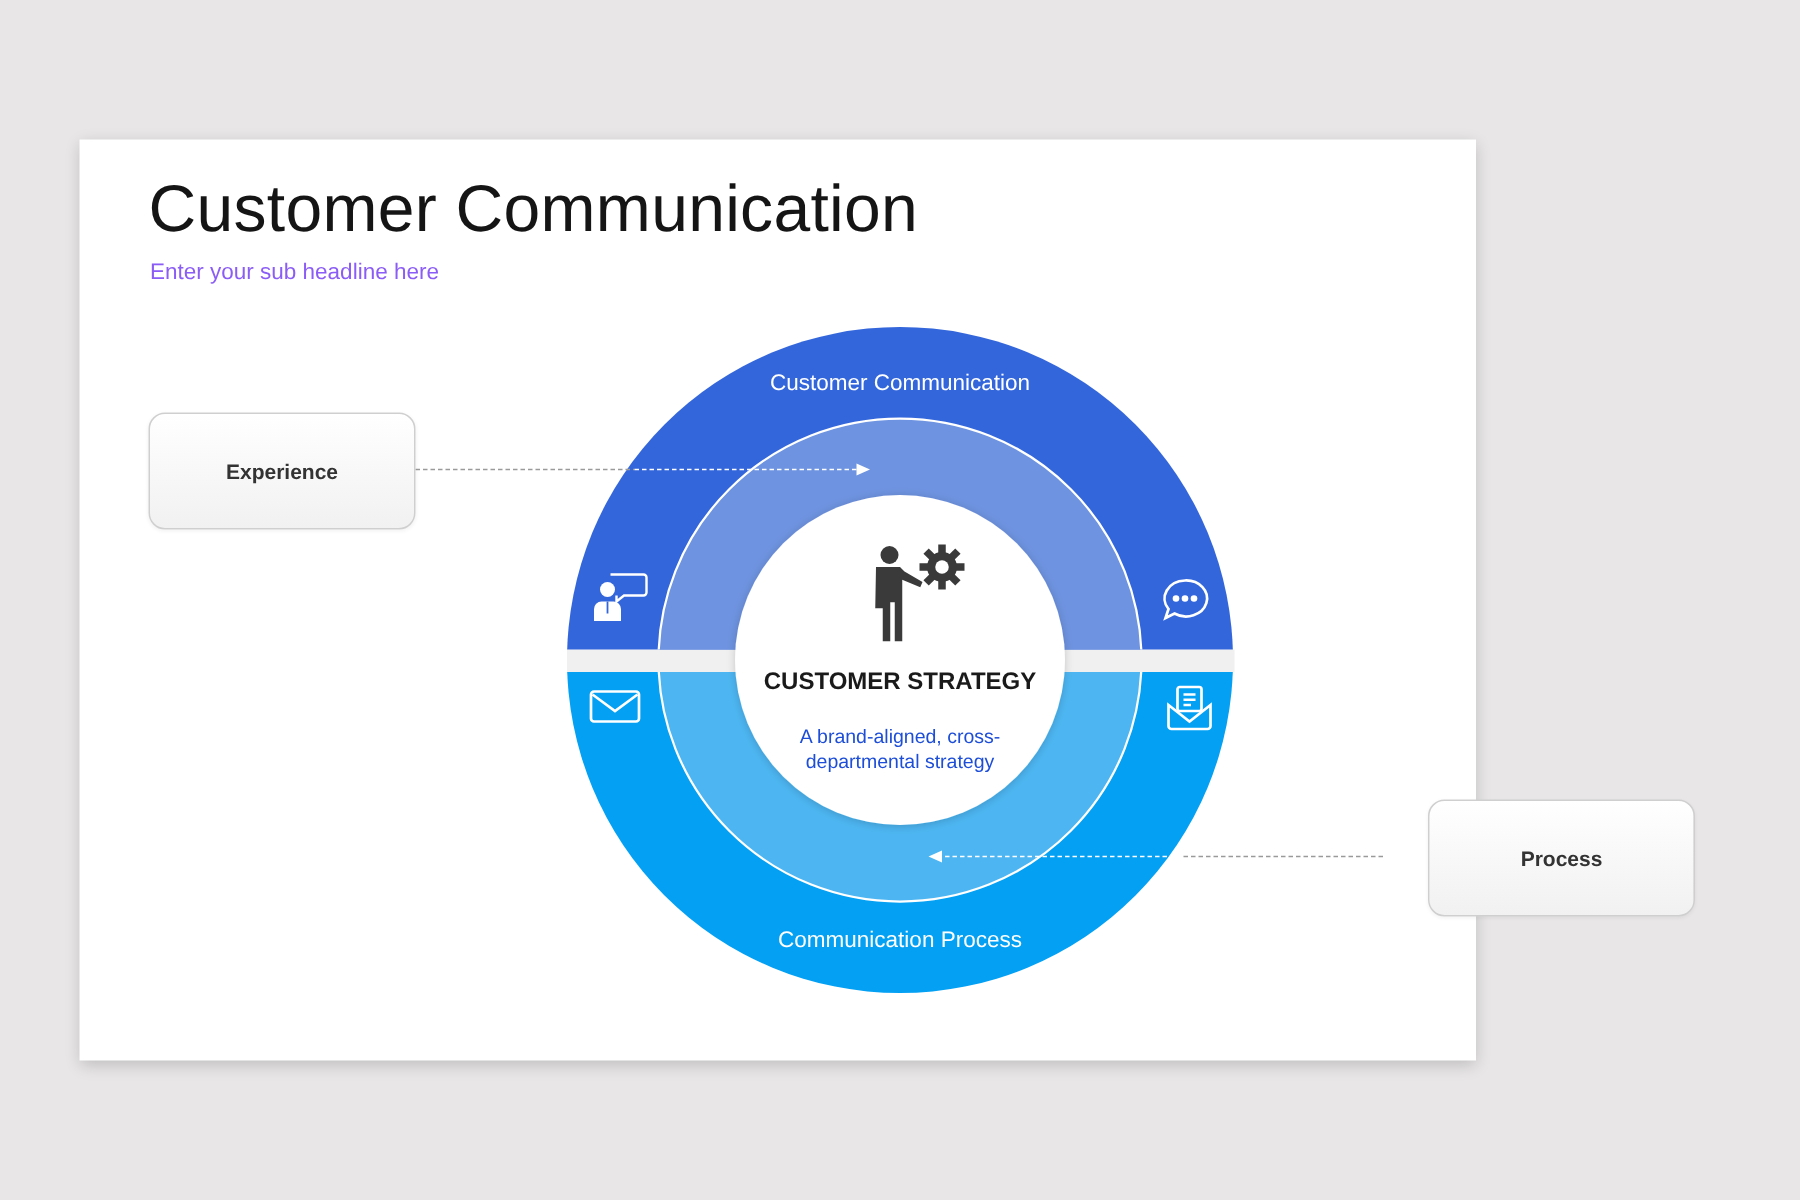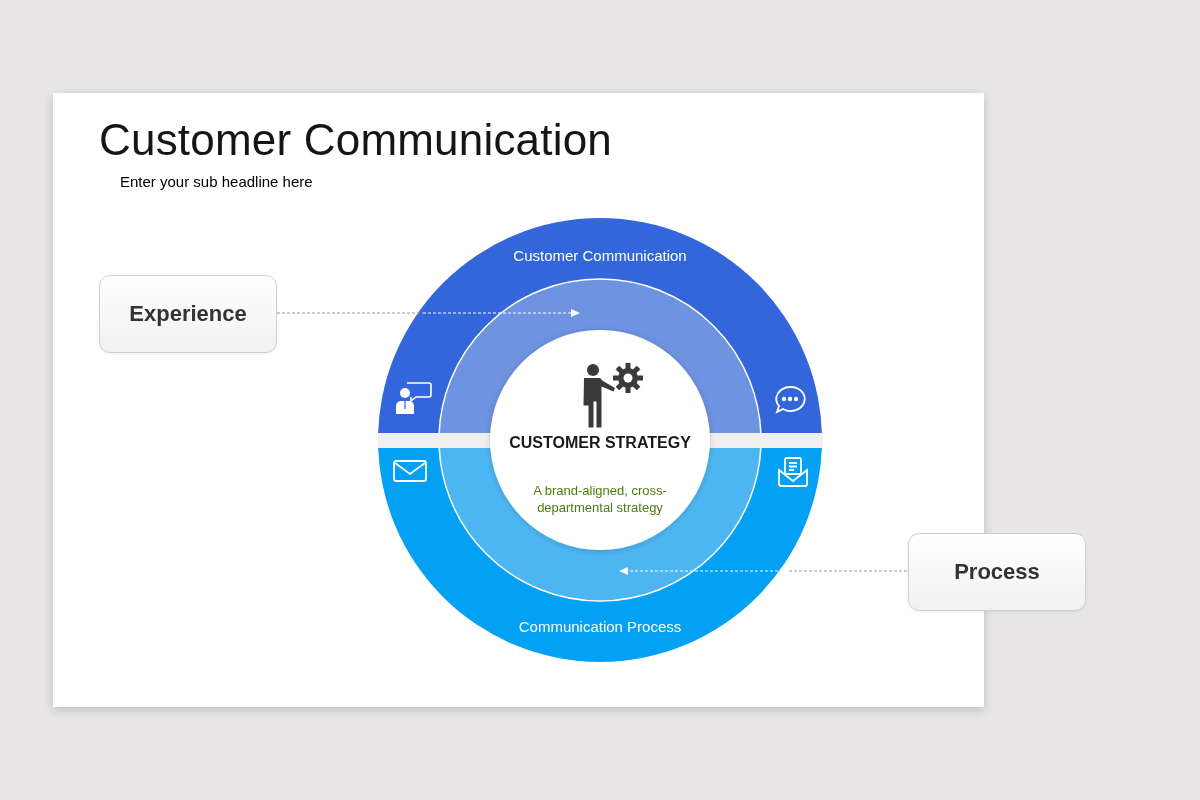--- a/index.html
+++ b/index.html
@@ -14,44 +14,44 @@
     background: #ffffff;
     box-shadow: 0 3px 10px rgba(0,0,0,0.18);
   }
   .title {
     position: absolute; left: 46px; top: 22px;
     font-size: 44px; color: #151515; font-weight: normal; letter-spacing: 0.2px;
     margin: 0; white-space: nowrap;
   }
   .subtitle {
     position: absolute; left: 47px; top: 80px;
-    font-size: 15px; color: #000000; white-space: nowrap; margin-left: 20px;
+    font-size: 15px; color: #8b5cf6; white-space: nowrap;
   }
   .diagram { position: absolute; left: 0; top: 0; width: 1095px; height: 614px; }
   .callout {
     position: absolute; width: 176px; height: 76px;
     border: 1px solid #cfcfcf; border-radius: 11px;
     background: linear-gradient(#ffffff, #f1f1f1);
     box-shadow: 0 1px 3px rgba(0,0,0,0.06);
     display: flex; align-items: center; justify-content: center;
-    font-size: 22px; font-weight: bold; color: #333333;
+    font-size: 14px; font-weight: bold; color: #333333;
   }
   .callout-experience { left: 46px; top: 182px; }
-  .callout-process { left: 855px; top: 440px; }
+  .callout-process { left: 899px; top: 440px; }
   .ring-label {
     position: absolute; color: #ffffff; font-size: 15px; white-space: nowrap;
     transform: translateX(-50%);
   }
   .center-title {
-    position: absolute; left: 547px; top: 341px; transform: translateX(-50%);
+    position: absolute; left: 547px; top: 353px; transform: translateX(-50%);
     font-size: 16px; font-weight: bold; color: #1a1a1a; white-space: nowrap;
   }
   .center-desc {
     position: absolute; left: 547px; top: 389px; transform: translateX(-50%);
-    font-size: 13px; color: #4d7c0f; text-align: center; line-height: 17px; width: 170px;
+    font-size: 13px; color: #1d4ed8; text-align: center; line-height: 17px; width: 170px;
   }
 </style>
 </head>
 <body>
 
 <div class="slide">
   <h1 class="title">Customer Communication</h1>
   <div class="subtitle">Enter your sub headline here</div>
 
   <svg class="diagram" viewBox="0 0 1095 614" width="1095" height="614">

